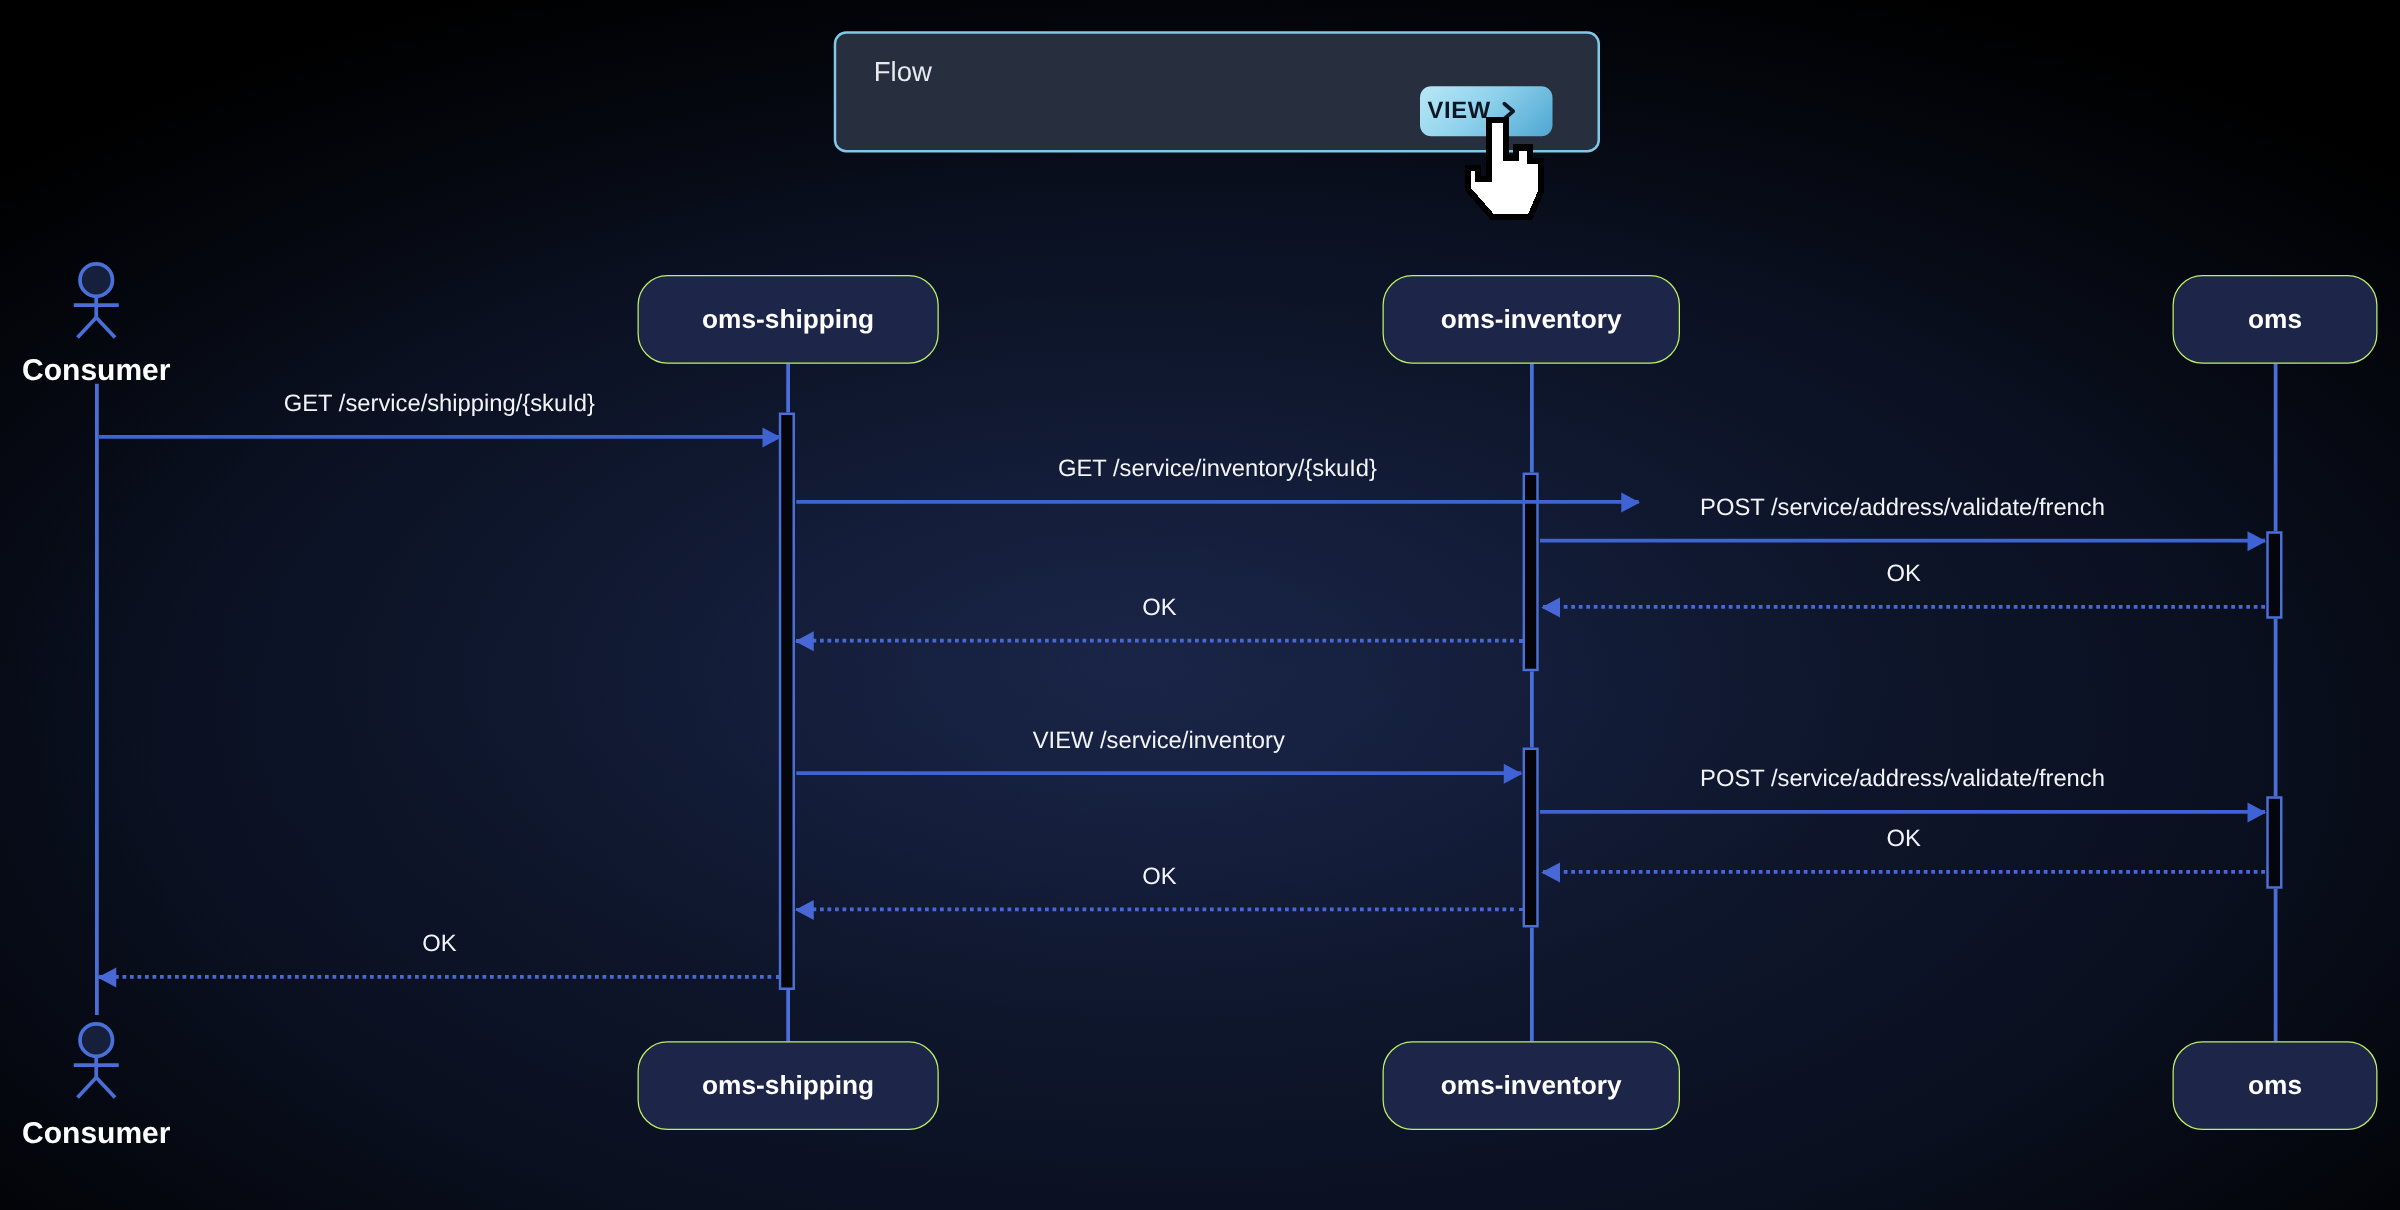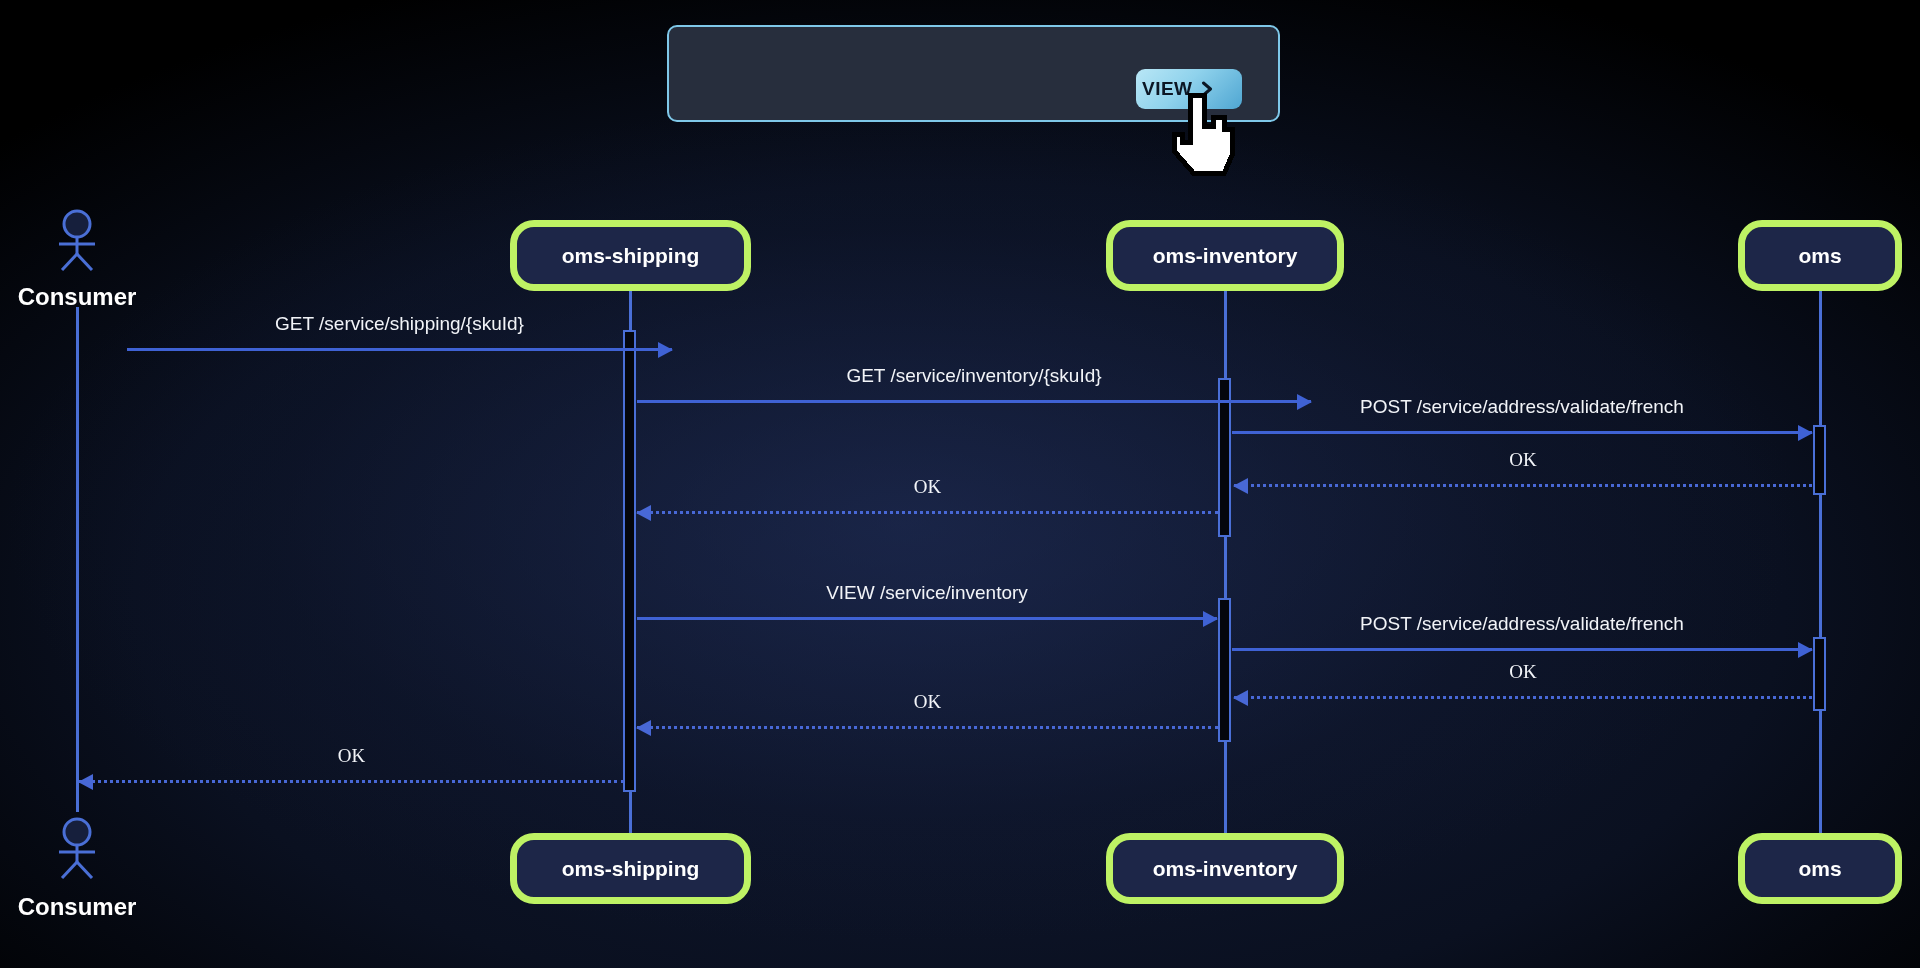--- a/index.html
+++ b/index.html
@@ -32,55 +32,56 @@
     display:flex;align-items:center;gap:8px;
     color:#0c1725;font-size:19px;font-weight:700;letter-spacing:.5px;
     font-family:"Liberation Sans", sans-serif;
   }
   .view-btn svg{display:block;}
   .cursor{position:absolute;left:1163px;top:93px;width:78px;height:86px;z-index:10;}
 
   
   .pbox{
     position:absolute;height:71px;box-sizing:border-box;
-    background:#1d2648;border:7px solid #bef264;border-radius:24px;
+    background:#1d2648;border:1px solid #bef264;border-radius:24px;
     display:flex;align-items:center;justify-content:center;
     color:#fff;font-size:21px;font-weight:700;
   }
   .actor{position:absolute;width:64px;height:70px;}
   .actor-label{
     position:absolute;color:#fff;font-size:24px;font-weight:700;
     transform:translateX(-50%);white-space:nowrap;
   }
   .lifeline{position:absolute;width:0;border-left:3px solid #4a6fd6;}
   .activation{
     position:absolute;width:9px;box-sizing:content-box;
     background:#04060c;border:2.5px solid #4a6fd6;
   }
 
   
   .msg{position:absolute;height:35px;}
   .msg.req{border-bottom:3px solid #3f62d4;}
-  .msg.res{border-bottom:3px dotted #4868d6;font-family:Liberation Serif, serif;}
+  .msg.res{border-bottom:3px dotted #4868d6;}
   .msg .lbl{
     position:absolute;left:50%;top:0;transform:translateX(-50%);
     color:#f2f4f8;font-size:19px;white-space:nowrap;
   }
   .head{position:absolute;bottom:-9.5px;width:0;height:0;
     border-top:8px solid transparent;border-bottom:8px solid transparent;}
   .head.r{right:-1px;border-left:15px solid #3f62d4;}
   .head.l{left:-1px;border-right:15px solid #4868d6;}
 </style>
 </head>
 <body>
 
 <div class="bg"></div>
 
 <div class="flow-card">
   <div class="txt">
+    <div>Flow</div>
   </div>
   <button class="view-btn">
     <span>VIEW</span>
     <svg width="12" height="16" viewBox="0 0 12 16">
       <path d="M2.5 2 L9.5 8 L2.5 14" stroke="#0c1725" stroke-width="3" fill="none" stroke-linecap="round" stroke-linejoin="round"></path>
     </svg>
   </button>
 </div>
 
 <svg class="cursor" viewBox="0 0 28 31" shape-rendering="crispEdges">
@@ -112,21 +113,21 @@
 <div class="pbox" style="left:510px;top:220px;width:241px;">
   <span>oms-shipping</span>
 </div>
 <div class="pbox" style="left:1106px;top:220px;width:238px;">
   <span>oms-inventory</span>
 </div>
 <div class="pbox" style="left:1738px;top:220px;width:164px;">
   <span>oms</span>
 </div>
 
-<div class="msg req" style="left:79px;top:313px;width:545px;margin-left:48px;">
+<div class="msg req" style="left:79px;top:313px;width:545px;">
   <div class="lbl">GET /service/shipping/{skuId}</div>
   <div class="head r"></div>
 </div>
 
 <div class="msg req" style="left:637px;top:365px;width:674px;">
   <div class="lbl">GET /service/inventory/{skuId}</div>
   <div class="head r"></div>
 </div>
 
 <div class="msg req" style="left:1232px;top:396px;width:580px;">

